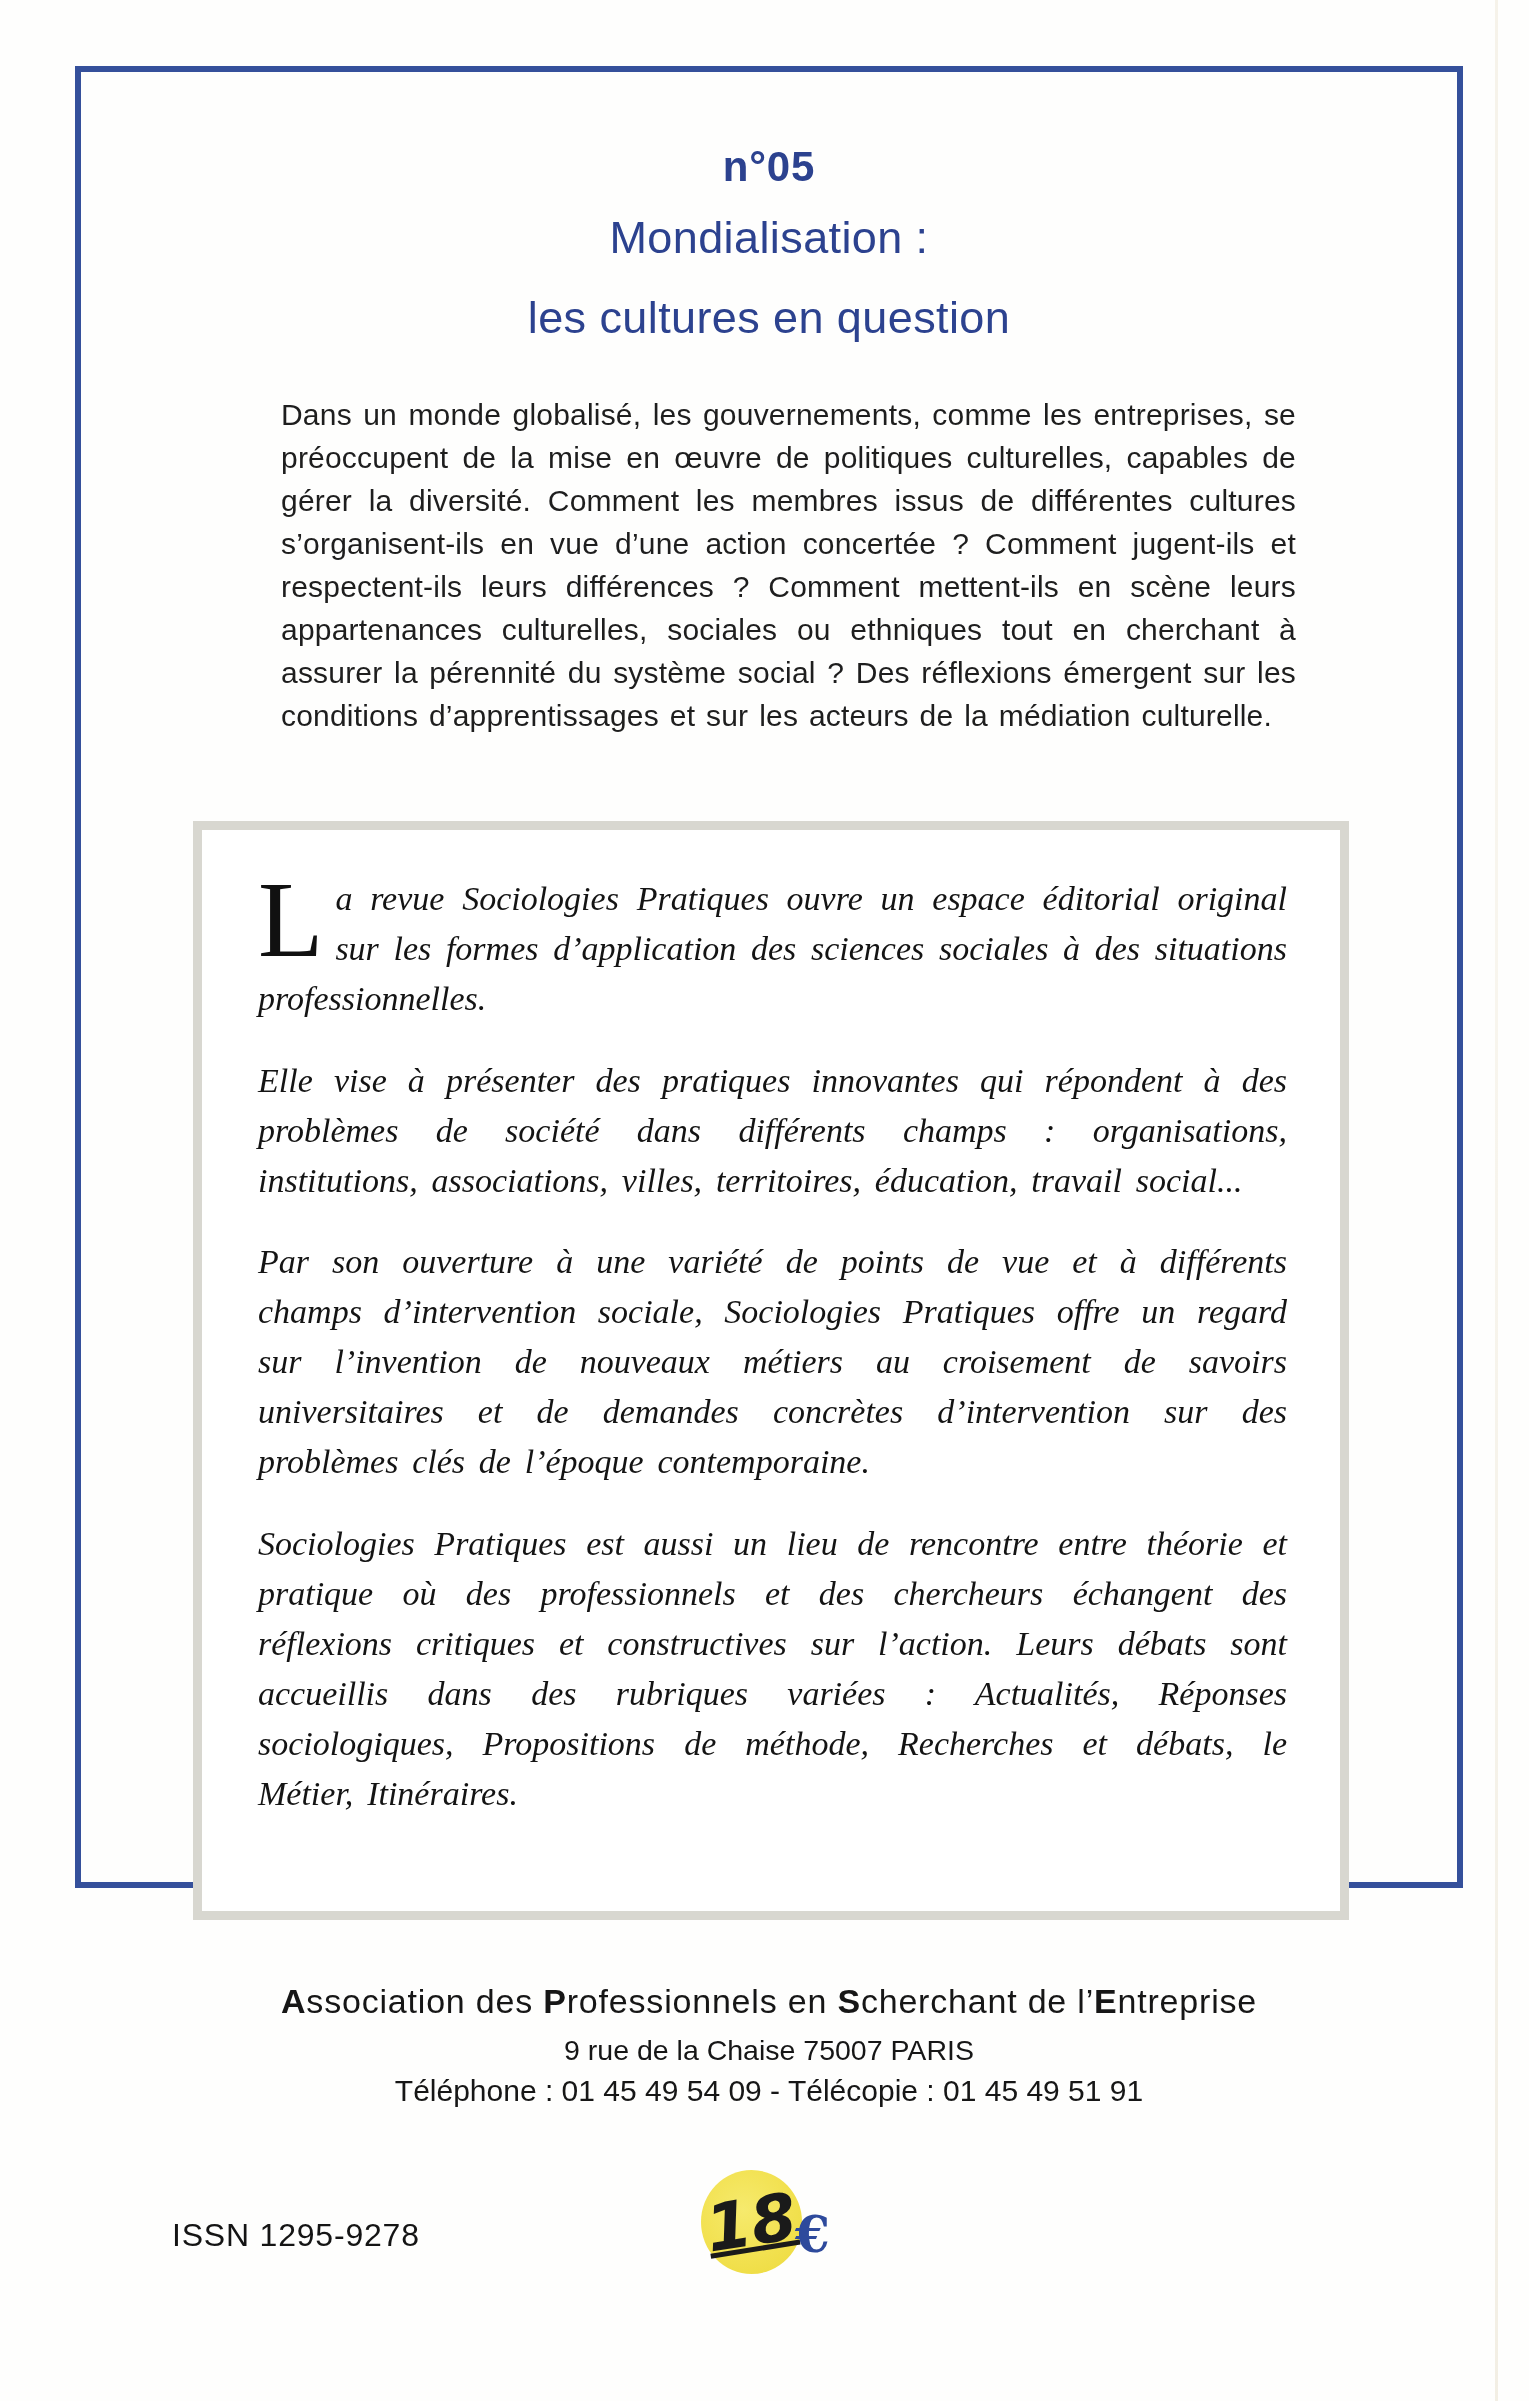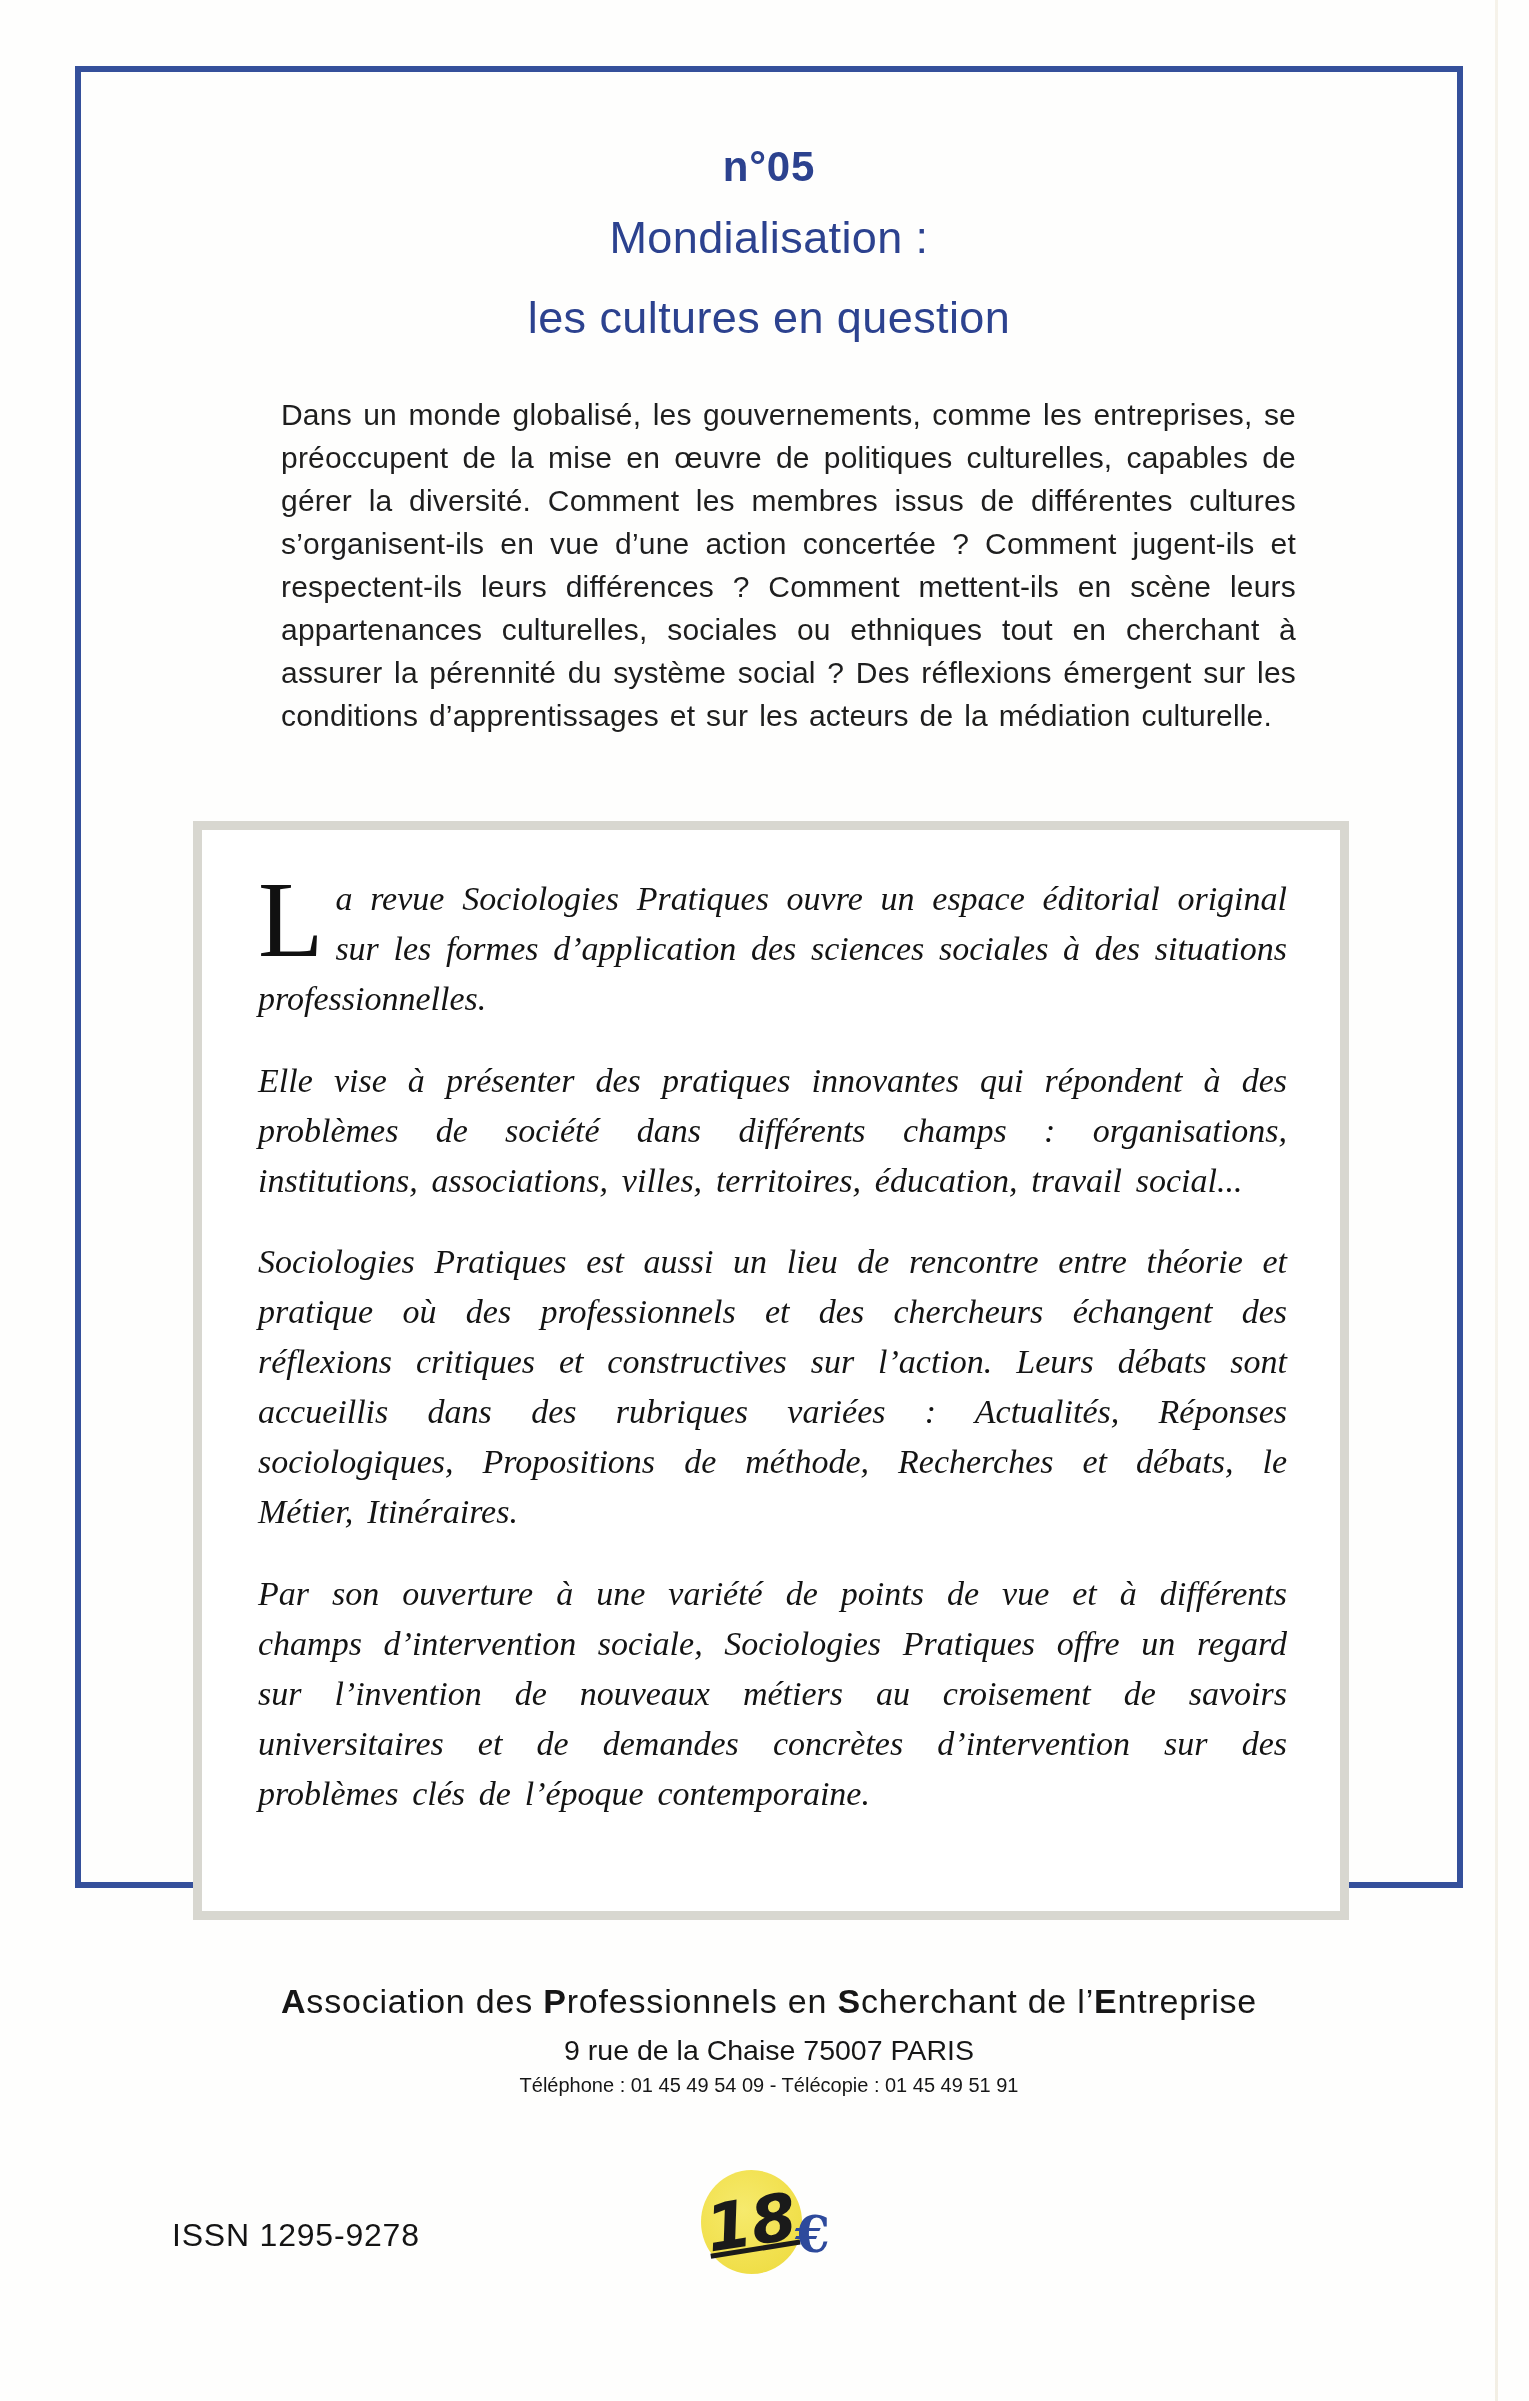--- a/index.html
+++ b/index.html
@@ -51,21 +51,21 @@
     position:absolute;top:1910px;left:0;width:100%;text-align:center;
     font-size:34px;color:#161616;letter-spacing:0.8px;
   }
   .assoc .cap{font-weight:bold;}
   .addr{
     position:absolute;top:1962px;left:0;width:100%;text-align:center;
     font-size:28.5px;color:#161616;
   }
   .phone{
     position:absolute;top:2002px;left:0;width:100%;text-align:center;
-    font-size:20px;color:#161616;
+    font-size:30px;color:#161616;
   }
   .issn{
     position:absolute;left:63px;top:2145px;font-size:32px;color:#141414;
     letter-spacing:0.8px;
     margin-left:28px;
   }
   .sticker{
     position:absolute;left:620px;top:2098px;width:101px;height:104px;
     border-radius:50%;
     background:radial-gradient(circle at 42% 38%, #f6ea6d 0%, #f2e150 55%, #ecda3c 100%);
@@ -93,22 +93,22 @@
     <div class="issue">n°05</div>
 
     <div class="title t1">Mondialisation :</div>
     <div class="title t2">les cultures en question</div>
 
     <p class="intro">Dans un monde globalisé, les gouvernements, comme les entreprises, se préoccupent de la mise en œuvre de politiques culturelles, capables de gérer la diversité. Comment les membres issus de différentes cultures s’organisent-ils en vue d’une action concertée ? Comment jugent-ils et respectent-ils leurs différences ? Comment mettent-ils en scène leurs appartenances culturelles, sociales ou ethniques tout en cherchant à assurer la pérennité du système social ? Des réflexions émergent sur les conditions d’apprentissages et sur les acteurs de la médiation culturelle.</p>
 
     <div class="quote-box">
       <p class="bp"><span class="dropcap">L</span><span>a revue Sociologies Pratiques ouvre un espace éditorial original sur les formes d’application des sciences sociales à des situations professionnelles.</span></p>
       <p class="bp">Elle vise à présenter des pratiques innovantes qui répondent à des problèmes de société dans différents champs : organisations, institutions, associations, villes, territoires, éducation, travail social...</p>
+      <p class="bp">Par son ouverture à une variété de points de vue et à différents champs d’intervention sociale, Sociologies Pratiques offre un regard sur l’invention de nouveaux métiers au croisement de savoirs universitaires et de demandes concrètes d’intervention sur des problèmes clés de l’époque contemporaine.</p>
       <p class="bp">Sociologies Pratiques est aussi un lieu de rencontre entre théorie et pratique où des professionnels et des chercheurs échangent des réflexions critiques et constructives sur l’action. Leurs débats sont accueillis dans des rubriques variées : Actualités, Réponses sociologiques, Propositions de méthode, Recherches et débats, le Métier, Itinéraires.</p>
-      <p class="bp">Par son ouverture à une variété de points de vue et à différents champs d’intervention sociale, Sociologies Pratiques offre un regard sur l’invention de nouveaux métiers au croisement de savoirs universitaires et de demandes concrètes d’intervention sur des problèmes clés de l’époque contemporaine.</p>
     </div>
 
     <div class="assoc">
       <span class="cap">A</span><span>ssociation des </span><span class="cap">P</span><span>rofessionnels en </span><span class="cap">S</span><span>cherchant de l’</span><span class="cap">E</span><span>ntreprise</span>
     </div>
 
     <div class="addr">9 rue de la Chaise 75007 PARIS</div>
 
     <div class="phone">Téléphone : 01 45 49 54 09 - Télécopie :  01 45 49 51 91</div>
 

